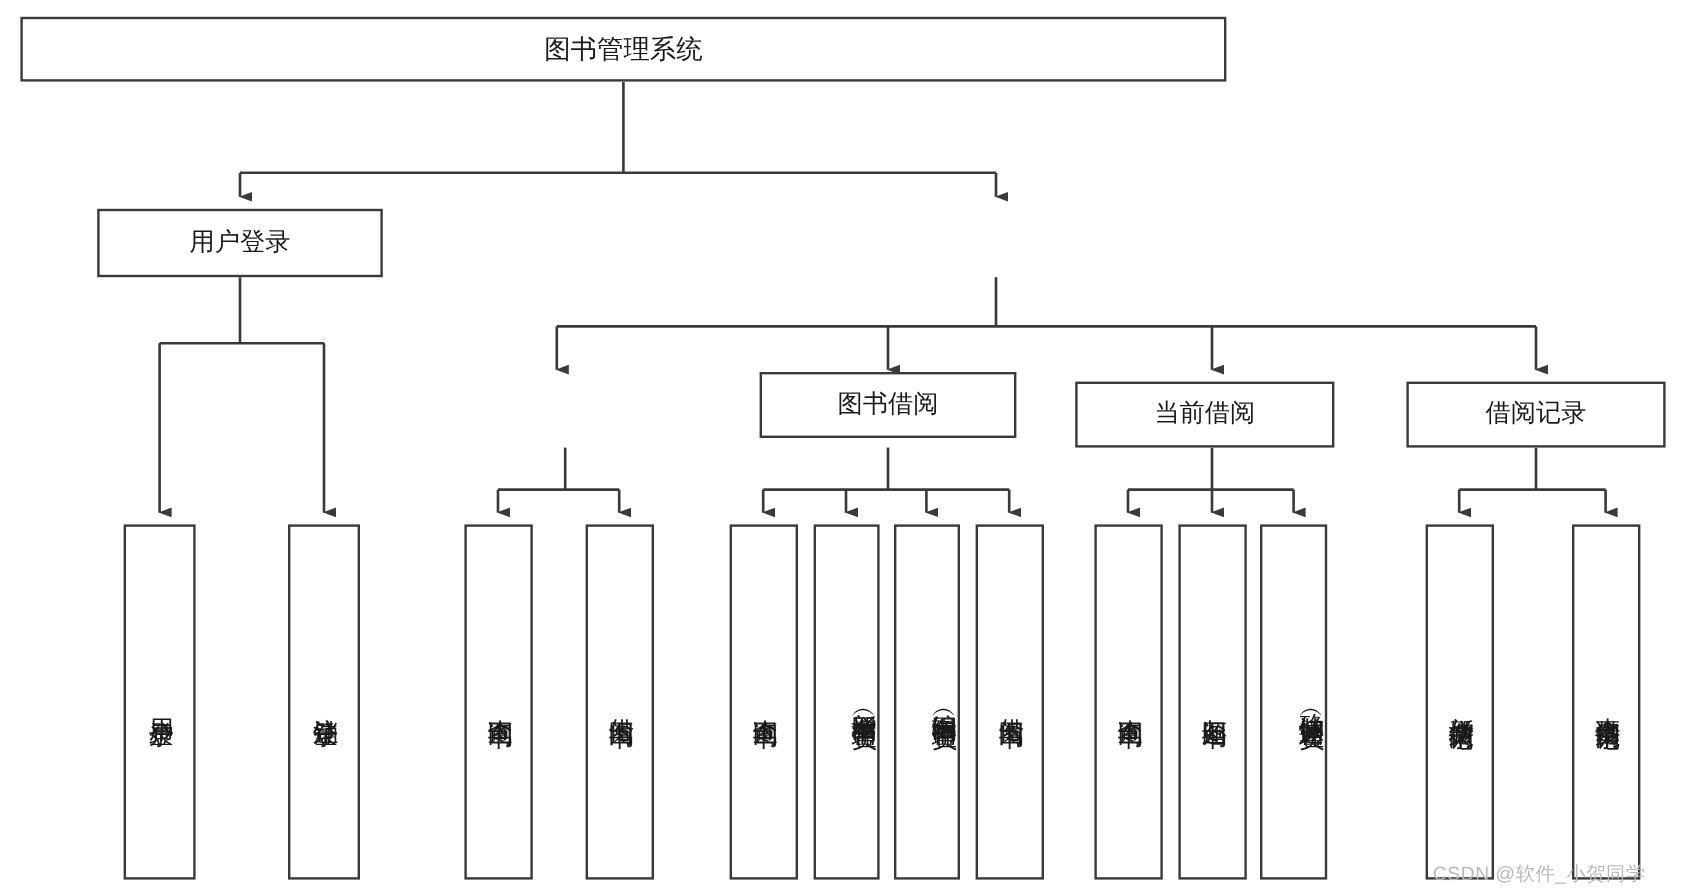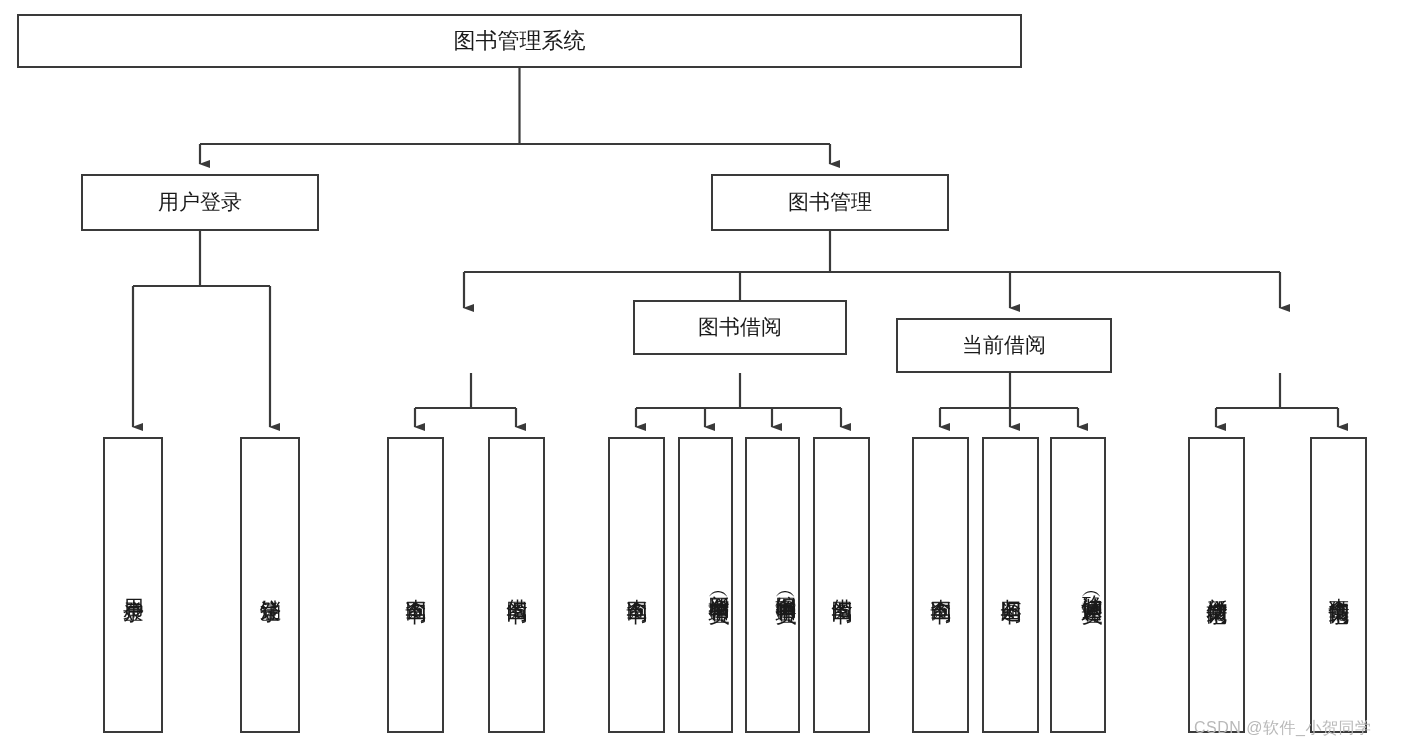--- a/index.html
+++ b/index.html
@@ -112,24 +112,24 @@
       <path d="M1280,373 L1280,408"></path>
       <path d="M1216,408 L1338,408"></path>
       <path d="M1216,408 L1216,427" marker-end="url(#ah)"></path>
       <path d="M1338,408 L1338,427" marker-end="url(#ah)"></path>
     </g>
   </svg>
 
   <div class="node root" style="left: 17px; top: 14px; width: 1005px; height: 54px;">图书管理系统</div>
 
   <div class="node horiz" style="left: 81px; top: 174px; width: 238px; height: 57px;">用户登录</div>
-  <div class="node horiz" style="left: 711px; top: 174px; width: 238px; height: 57px;">图书管理</div>
 
-  <div class="node horiz" style="left: 633px; top: 300px; width: 214px; height: 55px;">图书借阅</div>
+  <div class="node horiz" style="left: 633px; top: 310px; width: 214px; height: 55px;">图书借阅</div>
   <div class="node horiz" style="left: 896px; top: 318px; width: 216px; height: 55px;">当前借阅</div>
+  <div class="node horiz" style="left: 1172px; top: 318px; width: 216px; height: 55px;">借阅记录</div>
 
   <div class="node vert" style="left: 103px; top: 437px; width: 60px; height: 296px;">用户登录</div>
   <div class="node vert" style="left: 240px; top: 437px; width: 60px; height: 296px;">注销登录</div>
   <div class="node vert" style="left: 387px; top: 437px; width: 57px; height: 296px;">查询图书</div>
   <div class="node vert" style="left: 488px; top: 437px; width: 57px; height: 296px;">借阅图书</div>
   <div class="node vert" style="left: 608px; top: 437px; width: 57px; height: 296px;">查询图书</div>
   <div class="node vert tall-top" style="left: 678px; top: 437px; width: 55px; height: 296px;">新增图书（管理员）</div>
   <div class="node vert tall-top" style="left: 745px; top: 437px; width: 55px; height: 296px;">编辑图书（管理员）</div>
   <div class="node vert" style="left: 813px; top: 437px; width: 57px; height: 296px;">借阅图书</div>
   <div class="node vert" style="left: 912px; top: 437px; width: 57px; height: 296px;">查询图书</div>

